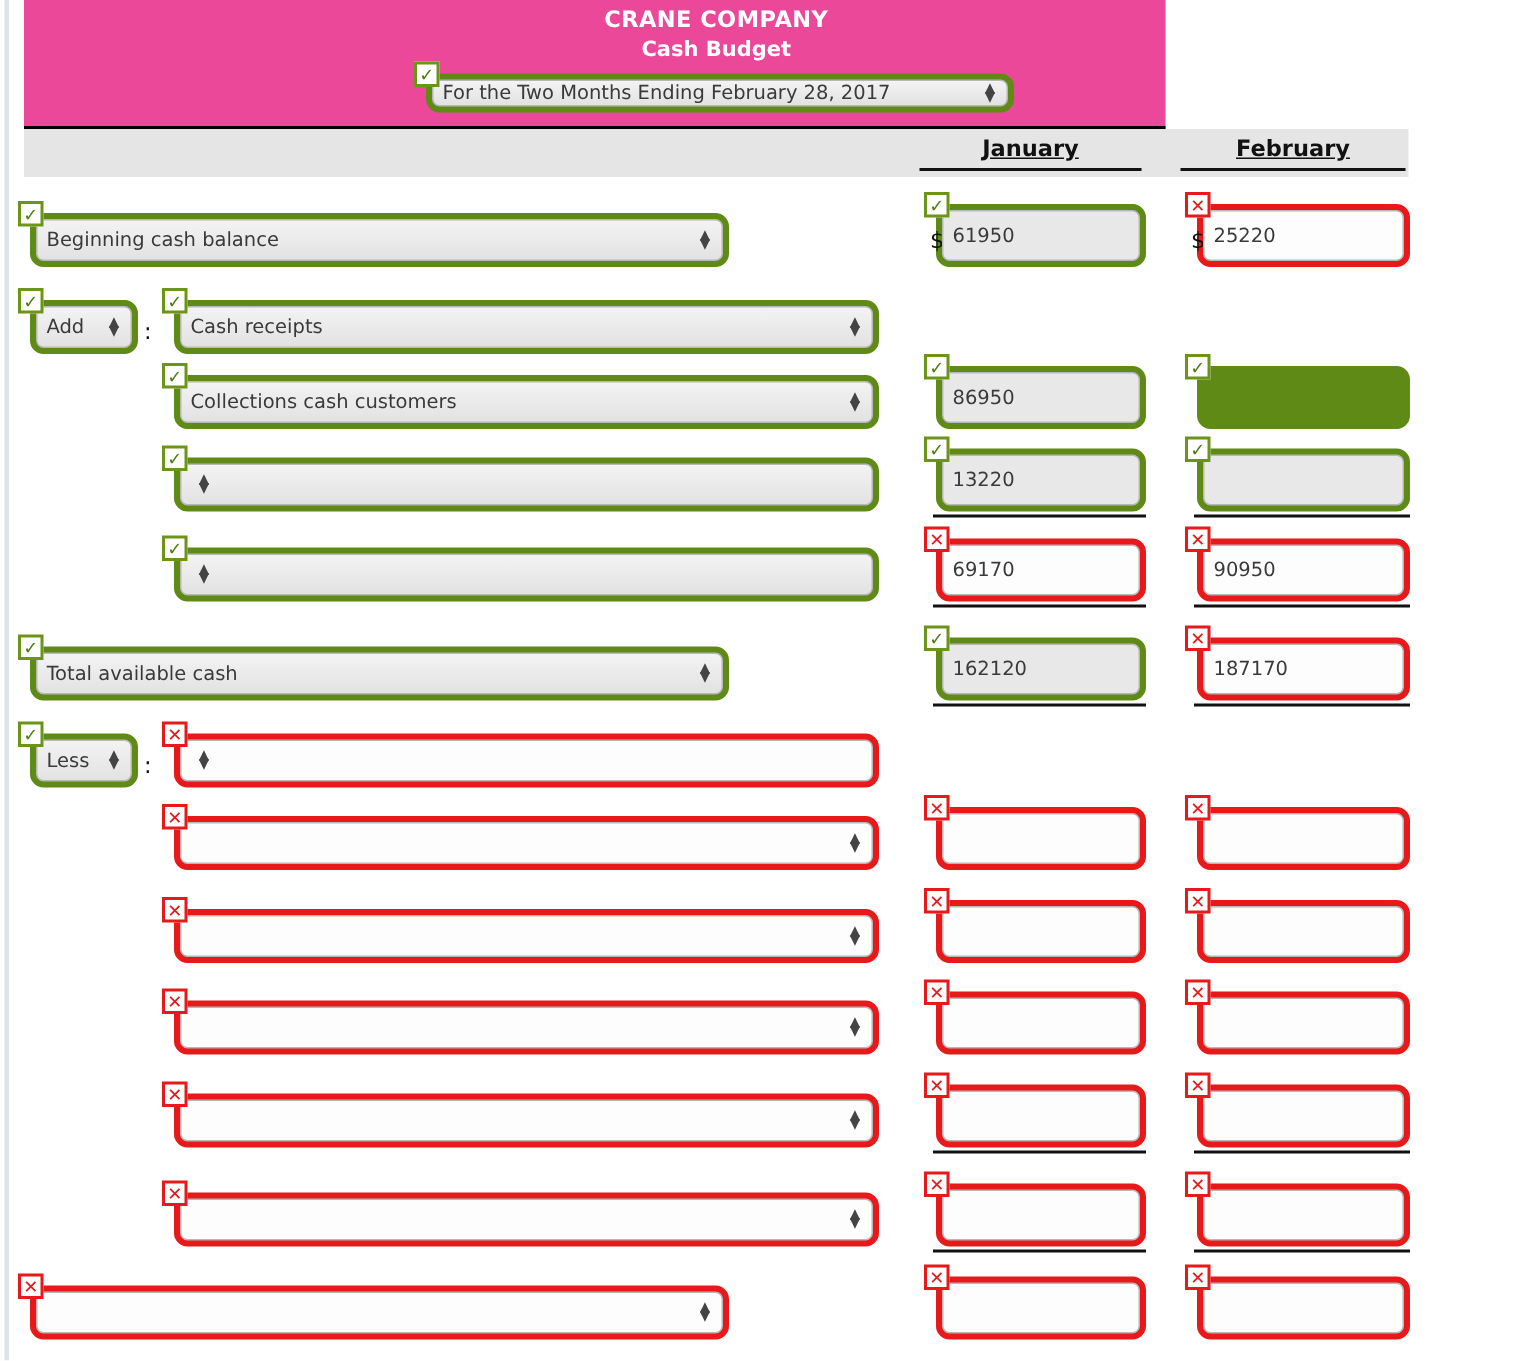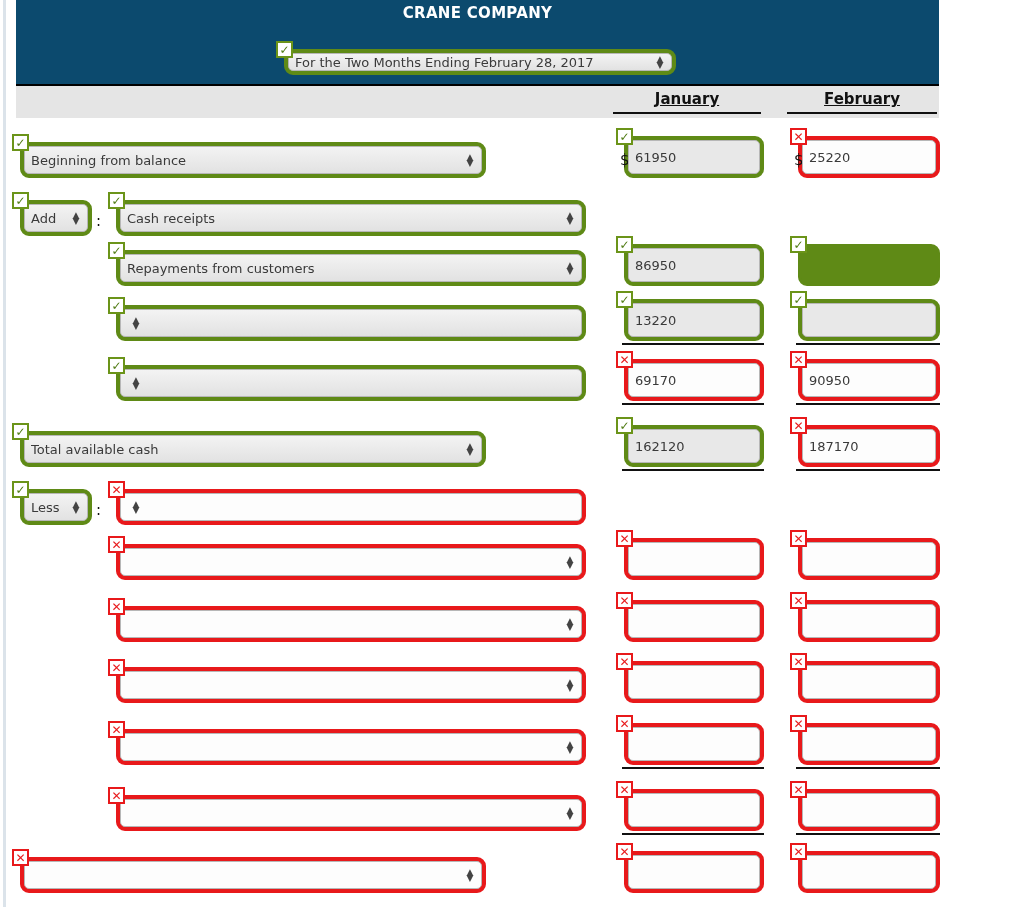--- a/index.html
+++ b/index.html
@@ -14,22 +14,22 @@
   }
   
   .left-rail{
     position:absolute;left:3px;top:0;width:3px;height:907px;
     background:#dbe3ea;
   }
   .sheet{position:absolute;left:0;top:0;width:1024px;height:907px;}
 
   
   .hdr{
-    position:absolute;left:16px;top:0;width:923px;height:86px;
-    background:#0c4a6e;
+    position:absolute;left:16px;top:0;width:761px;height:86px;
+    background:#ec4899;
     box-sizing:border-box;
     border-bottom:2px solid #000;
   }
   .hdr .co{
     position:absolute;top:4px;left:0;width:923px;text-align:center;
     color:#fff;font-weight:bold;font-size:15px;letter-spacing:.3px;
   }
   .hdr .sub{
     position:absolute;top:25px;left:0;width:923px;text-align:center;
     color:#fff;font-weight:bold;font-size:14px;
@@ -111,20 +111,21 @@
 </style>
 </head>
 <body>
 
 <div class="left-rail"></div>
 
 <div class="sheet">
 
   <div class="hdr">
     <div class="co">CRANE COMPANY</div>
+    <div class="sub">Cash Budget</div>
   </div>
 
   <div class="mk ok" id="mk-period" style="left:276px;top:41px;width:400px;height:34px;">
     <div class="badge">✓</div>
     <div class="ring"></div>
     <div class="ctl sel">
       <span class="txt">For the Two Months Ending February 28, 2017</span>
       <span class="spin">
           <i>▲</i>
           <i>▼</i>
@@ -134,21 +135,21 @@
 
   <div class="colband"></div>
   <div class="colhead" id="ch-jan">January</div>
   <div class="colhead" id="ch-feb">February</div>
 
   <div id="rows-layer">
       <div class="mk ok" style="left: 12px; top: 134px; width: 474px; height: 44px;">
         <div class="badge">✓</div>
         <div class="ring"></div>
         <div class="ctl sel">
-          <span class="txt">Beginning from balance</span>
+          <span class="txt">Beginning cash balance</span>
           <span class="spin">
             <i>▲</i>
             <i>▼</i>
           </span>
         </div>
       </div>
       <div class="mk ok" style="left: 616px; top: 128px; width: 148px; height: 50px;">
         <div class="badge">✓</div>
         <div class="ring"></div>
         <div class="ctl num">
@@ -184,21 +185,21 @@
           <span class="spin">
             <i>▲</i>
             <i>▼</i>
           </span>
         </div>
       </div>
       <div class="mk ok" style="left: 108px; top: 242px; width: 478px; height: 44px;">
         <div class="badge">✓</div>
         <div class="ring"></div>
         <div class="ctl sel">
-          <span class="txt">Repayments from customers</span>
+          <span class="txt">Collections cash customers</span>
           <span class="spin">
             <i>▲</i>
             <i>▼</i>
           </span>
         </div>
       </div>
       <div class="mk ok" style="left: 616px; top: 236px; width: 148px; height: 50px;">
         <div class="badge">✓</div>
         <div class="ring"></div>
         <div class="ctl num">

